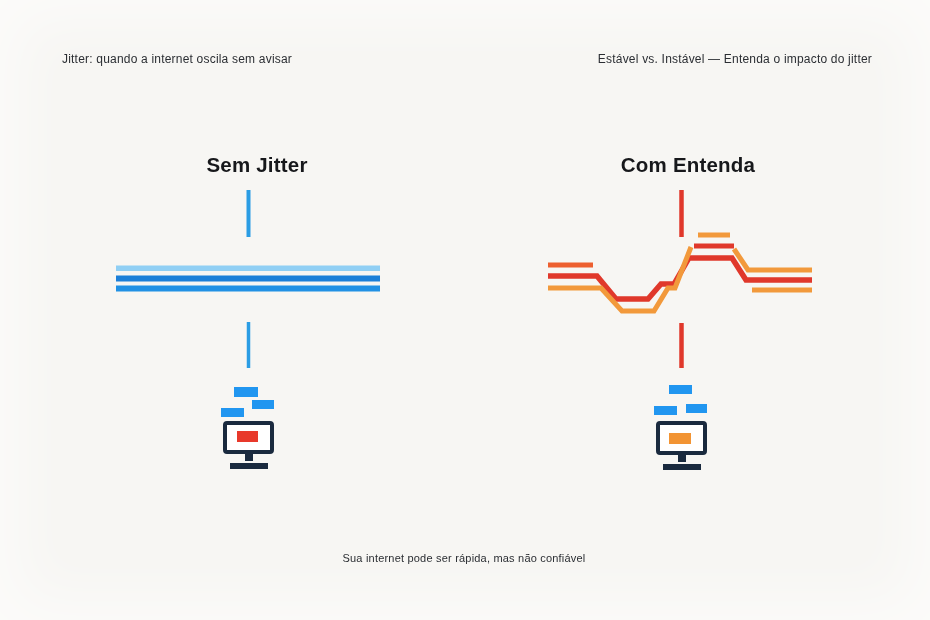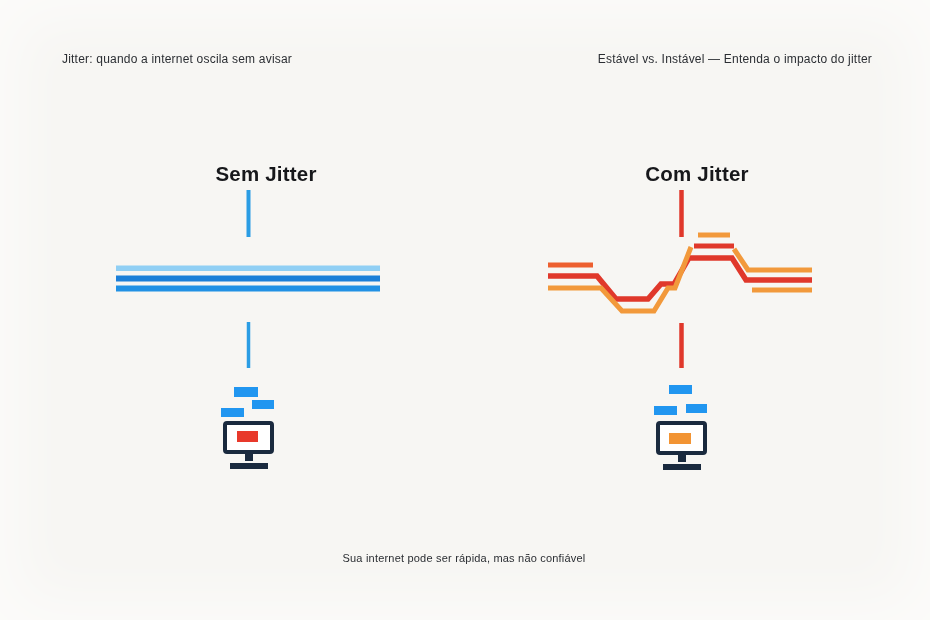--- a/index.html
+++ b/index.html
@@ -15,21 +15,21 @@
   }
   .caption{
     position:absolute;font-size:12px;letter-spacing:.2px;
     color:var(--c-caption,#2b2e33);white-space:nowrap;
   }
   .caption.top-left{left:62px;top:52px;}
   .caption.top-right{right:58px;top:52px;text-align:right;margin-left:36px;}
   .caption.bottom{left:464px;top:552px;transform:translateX(-50%);font-size:11px;}
   .panel-title{
     position:absolute;top:145px;transform:translateX(-50%);
-    margin:17px;font-size:20.5px;font-weight:700;letter-spacing:.2px;
+    margin:8px;font-size:20.5px;font-weight:700;letter-spacing:.2px;
     color:var(--c-text,#17181b);white-space:nowrap;text-align:center;
   }
   .panel-title.left{left:249px;}
   .panel-title.right{left:680px;}
   svg.diagram{position:absolute;left:0;top:0;}
   
   .st-blue      {stroke:var(--c-blue,#2b9de4);}
   .f-blue-light {fill:var(--c-blue_light,#90cff4);}
   .f-blue-mid   {fill:var(--c-blue_mid,#1b7fd8);}
   .f-blue-deep  {fill:var(--c-blue_deep,#2191e4);}
@@ -47,21 +47,21 @@
 <body>
 
 <div class="canvas">
 
   <div class="caption top-left">Jitter: quando a internet oscila sem avisar</div>
 
   <div class="caption top-right">Estável vs. Instável — Entenda o impacto do jitter</div>
 
   <h2 class="panel-title left">Sem Jitter</h2>
 
-  <h2 class="panel-title right">Com Jitter</h2>
+  <h2 class="panel-title right">Com Entenda</h2>
 
   <svg class="diagram" width="930" height="620" viewBox="0 0 930 620">
 
     <g>
 
       <line class="st-blue seg" x1="248.5" y1="190" x2="248.5" y2="237" stroke-width="4"></line>
 
       <g>
         <rect class="f-blue-light" x="116" y="265.5" width="264" height="5.5"></rect>
         <rect class="f-blue-mid" x="116" y="275.5" width="264" height="6"></rect>

